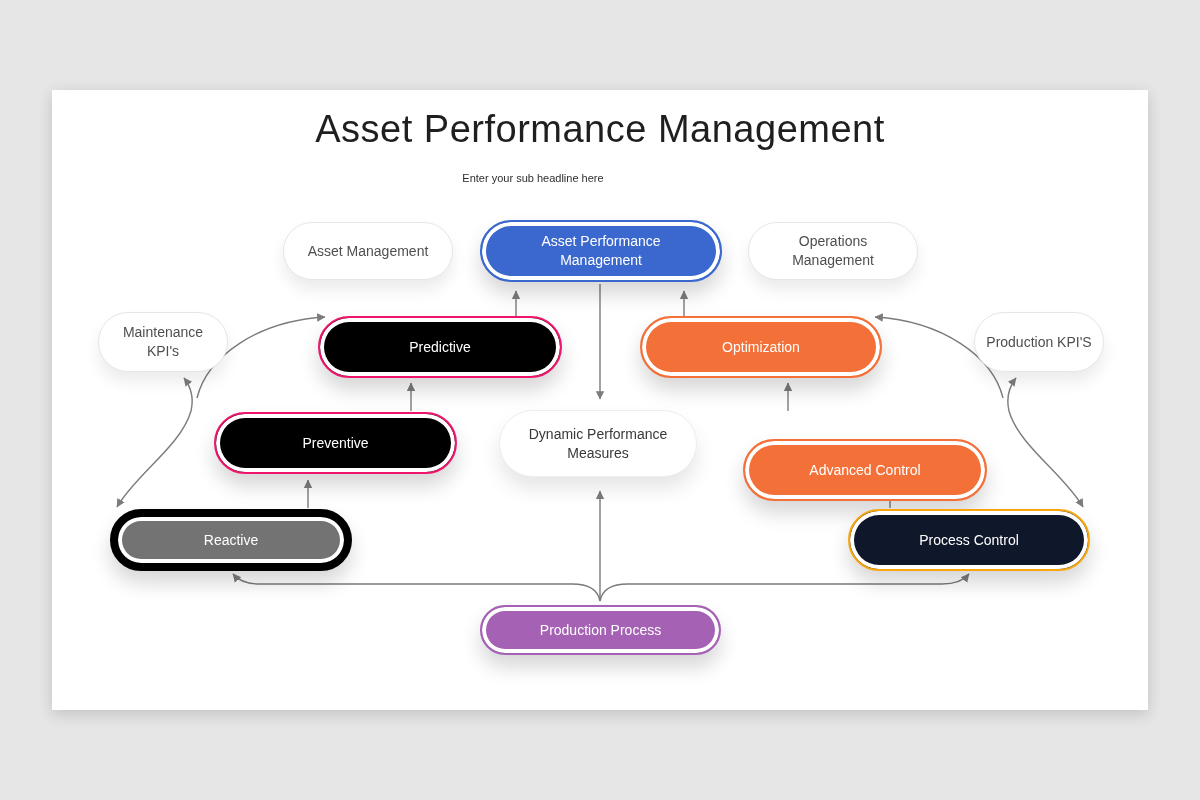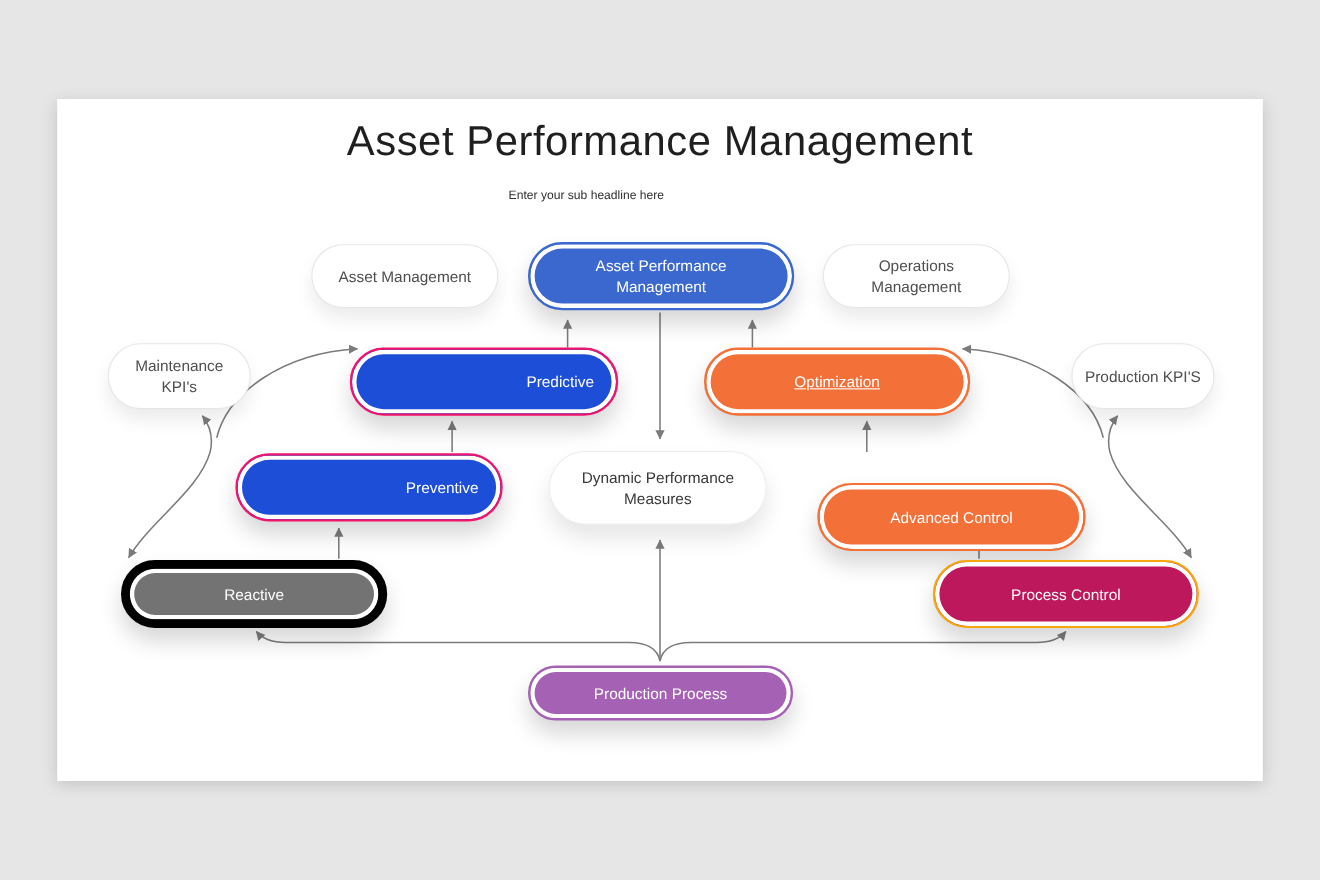--- a/index.html
+++ b/index.html
@@ -30,36 +30,36 @@
   }
   .pill-white{
     background:#FFFFFF;border:1px solid #E6E6E6;color:#4F4F4F;
     box-shadow:0 10px 16px rgba(0,0,0,0.08);
   }
   .pill-colored{
     color:#FFFFFF;
     box-shadow:inset 0 0 0 4px #FFFFFF, 0 12px 20px rgba(0,0,0,0.16);
   }
   .pill-blue  {background:#3B68CE;border:2px solid #3B68CE;}
-  .pill-pink  {background:#1d4ed8;border:2px solid #F0156B;justify-content:flex-end;}
+  .pill-pink  {background:#000000;border:2px solid #F0156B;}
   .pill-orange{background:#F37038;border:2px solid #F37038;}
   .pill-cyan  {background:#737373;border:8px solid #000000;}
-  .pill-amber {background:#be185d;border:2px solid #F7A60D;}
+  .pill-amber {background:#0f172a;border:2px solid #F7A60D;}
   .pill-purple{background:#A561B4;border:2px solid #A561B4;}
   .pill-dpm{
     background:#FFFFFF;border:1px solid #EDEDED;color:#383838;font-weight:normal;
     box-shadow:0 12px 20px rgba(0,0,0,0.10);
   }
   
   .n-asset-management      {left:283px; top:222px; width:170px; height:58px;}
   .n-apm                   {left:480px; top:220px; width:242px; height:62px;}
   .n-operations-management {left:748px; top:222px; width:170px; height:58px;}
   .n-maintenance-kpis      {left:98px;  top:312px; width:130px; height:60px; padding:17px 10px;}
   .n-predictive            {left:318px; top:316px; width:244px; height:62px;}
-  .n-optimization          {left:640px; top:316px; width:242px; height:62px;text-decoration:underline;}
+  .n-optimization          {left:640px; top:316px; width:242px; height:62px;}
   .n-productions-kpis      {left:974px; top:312px; width:130px; height:60px; padding:0 10px;}
   .n-dpm                   {left:499px; top:410px; width:198px; height:67px;}
   .n-preventive            {left:214px; top:412px; width:243px; height:62px;}
   .n-advanced-control      {left:743px; top:412px; width:244px; height:62px;margin-top:27px;}
   .n-reactive              {left:110px; top:509px; width:242px; height:62px;}
   .n-process-control       {left:848px; top:509px; width:242px; height:62px;}
   .n-production-process    {left:480px; top:605px; width:241px; height:50px;}
 </style>
 </head>
 <body>

